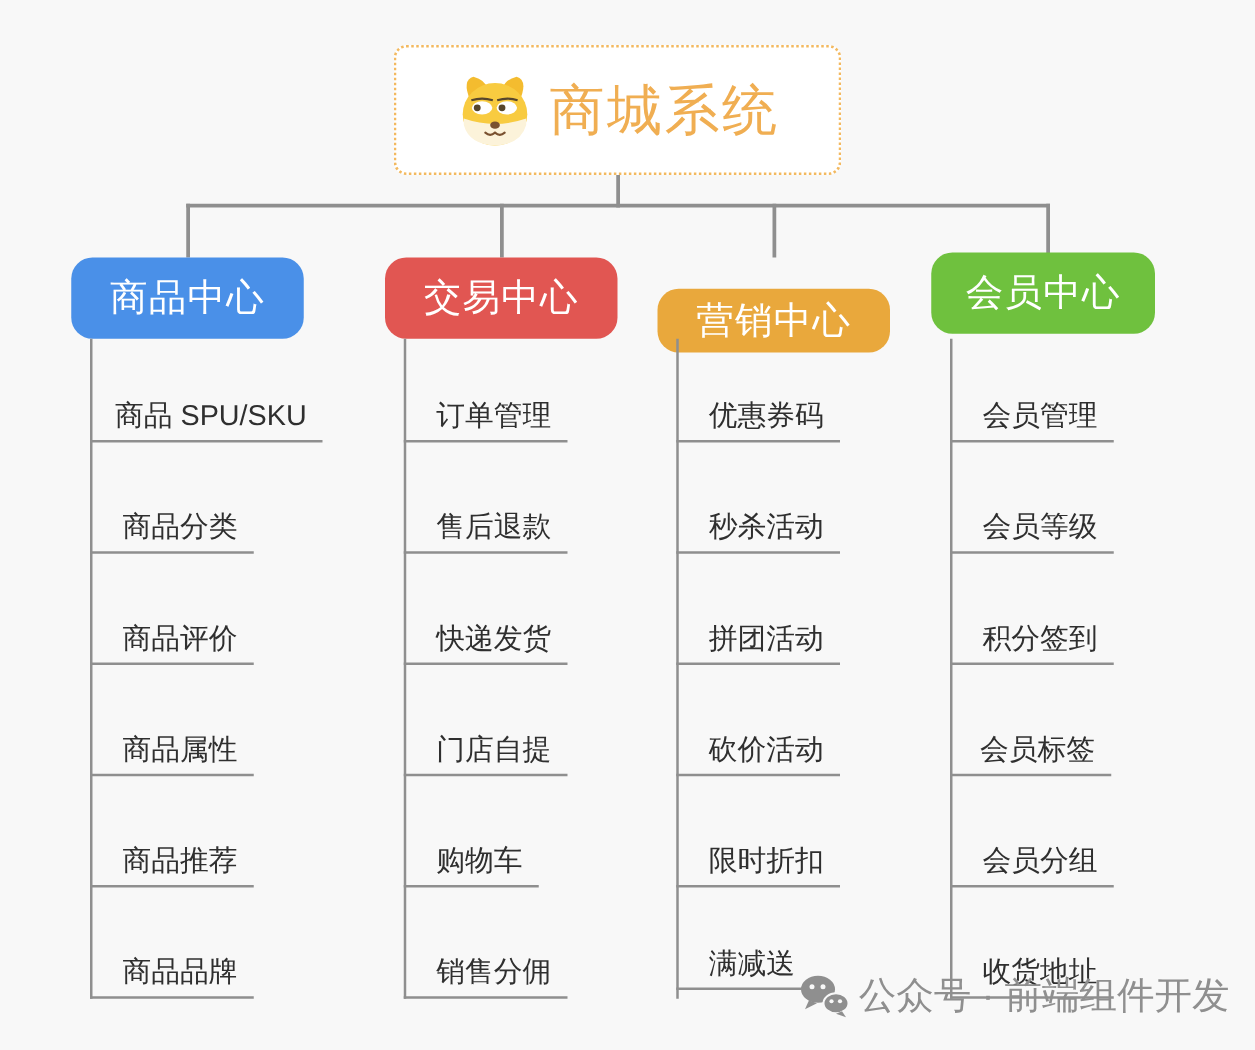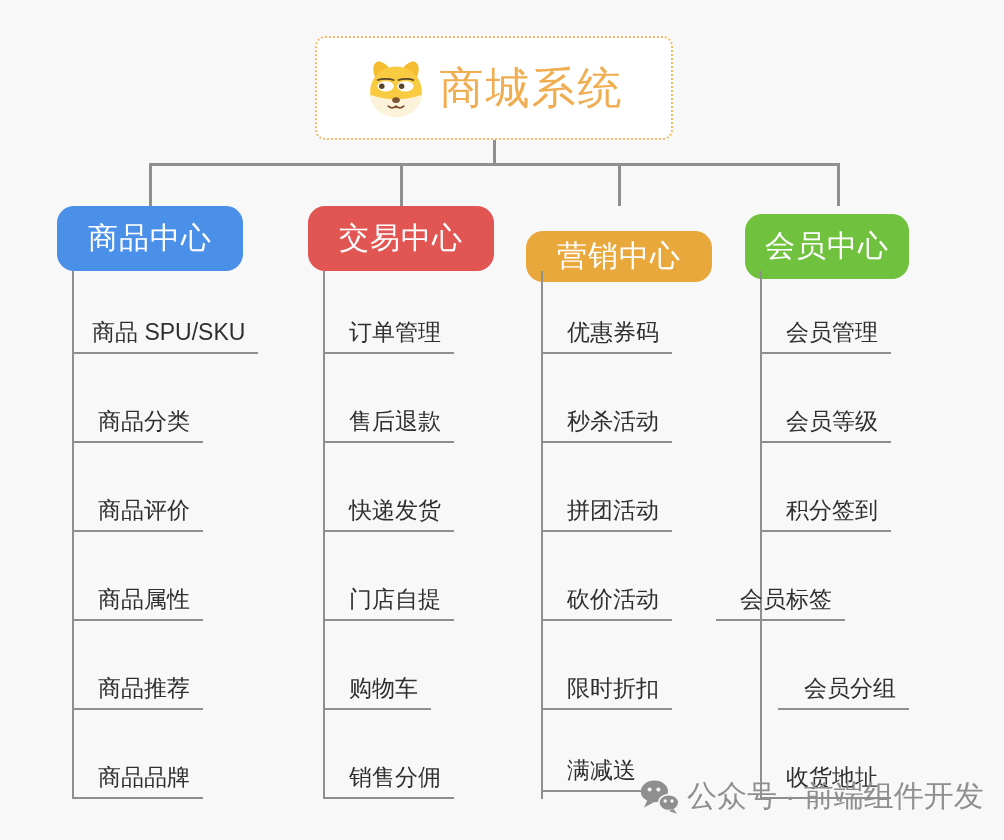--- a/index.html
+++ b/index.html
@@ -86,29 +86,29 @@
       <div class="branch-box" style="left: 526px; top: 190px; width: 186px; height: 51px; background: rgb(233, 168, 60); margin-top: 41px;">
         <span>营销中心</span>
       </div>
       <div class="cline" style="left: 541px; top: 271px; width: 2px; height: 528px; background: rgb(143, 143, 143);"></div>
       <div class="leaf" style="left: 541px; top: 312px;">优惠券码</div>
       <div class="leaf" style="left: 541px; top: 401px;">秒杀活动</div>
       <div class="leaf" style="left: 541px; top: 490px;">拼团活动</div>
       <div class="leaf" style="left: 541px; top: 579px;">砍价活动</div>
       <div class="leaf" style="left: 541px; top: 668px;">限时折扣</div>
       <div class="leaf" style="left: 541px; top: 750px;">满减送</div>
-      <div class="branch-box" style="left: 745px; top: 214px; width: 164px; height: 65px; background: rgb(111, 193, 62);">
+      <div class="branch-box" style="left: 745px; top: 202px; width: 179px; height: 65px; background: rgb(111, 193, 62);">
         <span>会员中心</span>
       </div>
       <div class="cline" style="left: 760px; top: 271px; width: 2px; height: 528px; background: rgb(143, 143, 143);"></div>
       <div class="leaf" style="left: 760px; top: 312px;">会员管理</div>
       <div class="leaf" style="left: 760px; top: 401px;">会员等级</div>
       <div class="leaf" style="left: 760px; top: 490px;">积分签到</div>
-      <div class="leaf" style="left: 716px; top: 579px; padding-left: 24px;">会员标签</div>
-      <div class="leaf" style="left: 760px; top: 668px; margin-left: 18px;">会员分组</div>
+      <div class="leaf" style="left: 760px; top: 579px; padding-left: 24px;">会员标签</div>
+      <div class="leaf" style="left: 760px; top: 668px;">会员分组</div>
       <div class="leaf" style="left: 760px; top: 757px;">收货地址</div>
     </div>
 
   <div class="watermark">
     <span>
       <svg width="40" height="36" viewBox="0 0 50 44">
         <ellipse cx="18" cy="15" rx="17" ry="13.5" fill="#8f8f8f"></ellipse>
         <path d="M9 26 L5 35 L17 29 Z" fill="#8f8f8f"></path>
         <circle cx="12" cy="12.5" r="2.5" fill="#f8f8f8"></circle>
         <circle cx="23" cy="12.5" r="2.5" fill="#f8f8f8"></circle>

